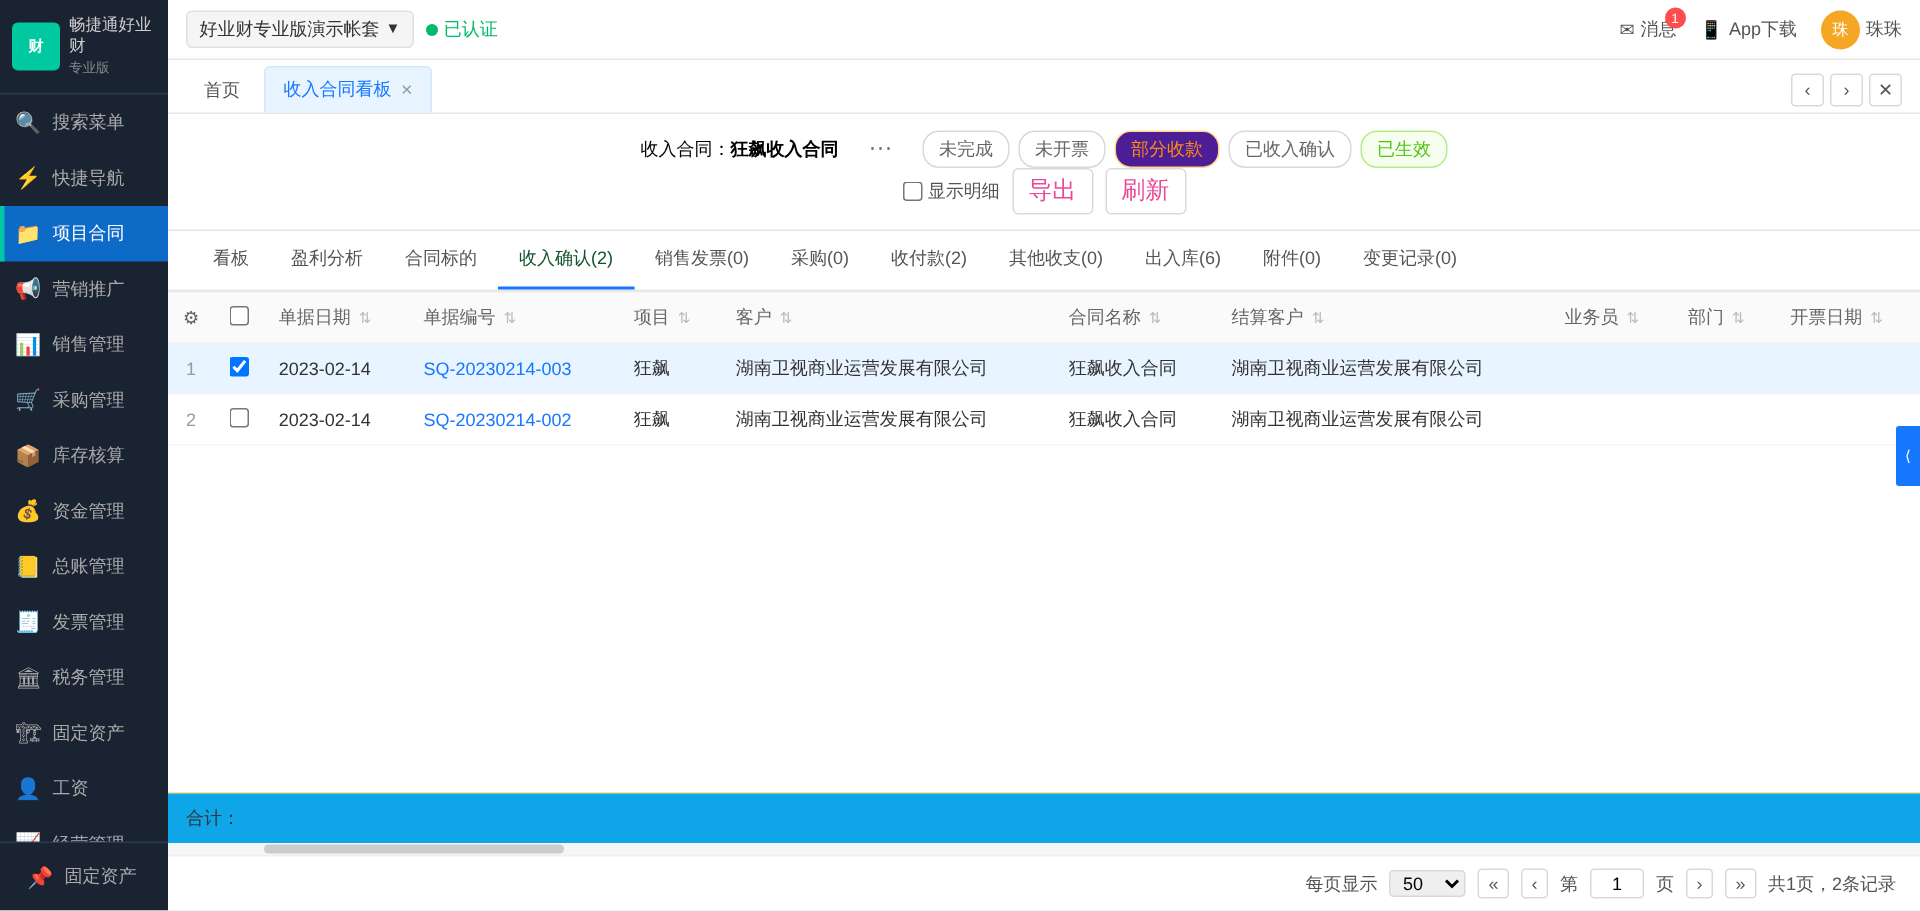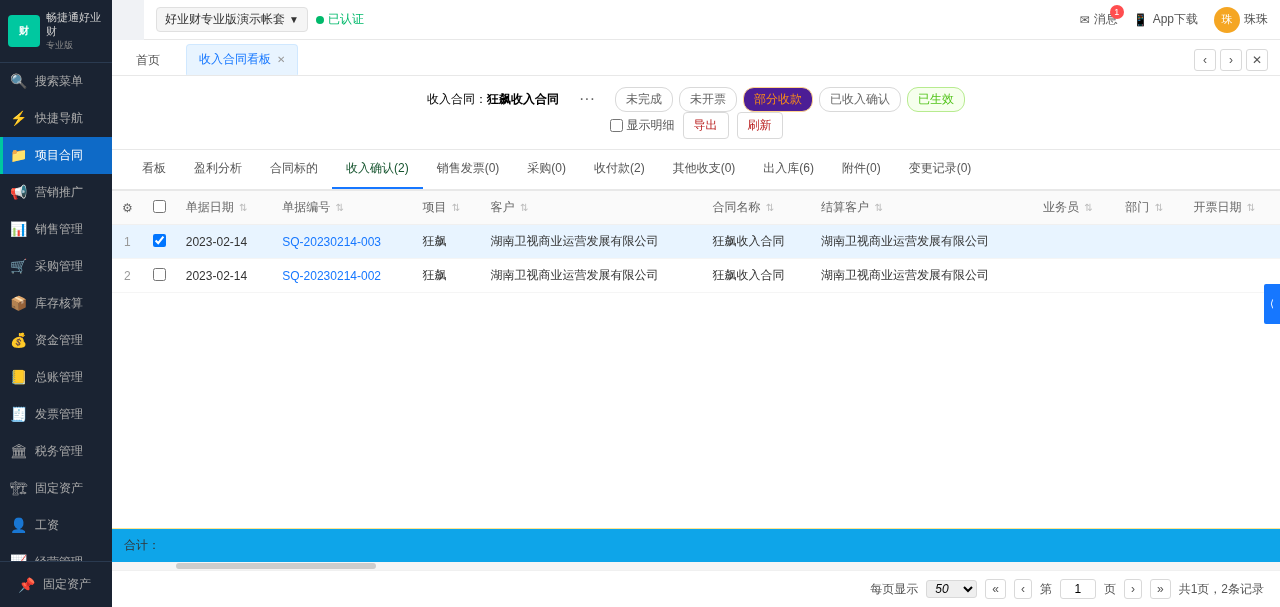--- a/index.html
+++ b/index.html
@@ -16,48 +16,48 @@
     .sidebar-nav-item .nav-icon { width: 16px; height: 16px; display: flex; align-items: center; justify-content: center; font-size: 14px; flex-shrink: 0; }
     .sidebar-scroll { overflow-y: auto; flex: 1; }
     .sidebar-scroll::-webkit-scrollbar { width: 4px; }
     .sidebar-scroll::-webkit-scrollbar-thumb { background: #3a4a60; }
     .sidebar-bottom { padding: 8px; border-top: 1px solid #2a3a50; }
 
     
     .main { flex: 1; display: flex; flex-direction: column; height: 607px; overflow: hidden; }
 
     
-    .topbar { height: 40px; background: #fff; border-bottom: 1px solid #e8e8e8; display: flex; align-items: center; justify-content: space-between; padding: 0 12px; flex-shrink: 0; margin-left: 32px; }
+    .topbar { height: 40px; background: #fff; border-bottom: 1px solid #e8e8e8; display: flex; align-items: center; justify-content: space-between; padding: 0 12px; flex-shrink: 0; }
     .topbar-left { display: flex; align-items: center; gap: 8px; }
     .topbar-selector { display: flex; align-items: center; gap: 4px; font-size: 12px; color: #333; background: #f5f5f5; border: 1px solid #e0e0e0; border-radius: 4px; padding: 3px 8px; cursor: pointer; }
     .topbar-auth { display: flex; align-items: center; gap: 4px; font-size: 12px; color: #00b96b; }
     .topbar-auth-dot { width: 8px; height: 8px; background: #00b96b; border-radius: 50%; }
     .topbar-right { display: flex; align-items: center; gap: 16px; font-size: 12px; color: #555; }
     .topbar-right-item { display: flex; align-items: center; gap: 4px; cursor: pointer; position: relative; }
     .badge { background: #ff4d4f; color: #fff; border-radius: 8px; font-size: 9px; padding: 0 4px; min-width: 14px; height: 14px; display: flex; align-items: center; justify-content: center; position: absolute; top: -6px; right: -6px; }
     .avatar { width: 26px; height: 26px; border-radius: 50%; background: #f5a623; display: flex; align-items: center; justify-content: center; color: #fff; font-size: 11px; }
 
     
-    .tab-bar { height: 36px; background: #fff; border-bottom: 1px solid #e8e8e8; display: flex; align-items: flex-end; padding: 0 12px; flex-shrink: 0; gap: 14px; }
+    .tab-bar { height: 36px; background: #fff; border-bottom: 1px solid #e8e8e8; display: flex; align-items: flex-end; padding: 0 12px; flex-shrink: 0; gap: 4px; }
     .tab-item { padding: 6px 12px; font-size: 12px; cursor: pointer; color: #555; border-top-left-radius: 4px; border-top-right-radius: 4px; display: flex; align-items: center; gap: 6px; }
     .tab-item.active { background: #e8f4ff; color: #1677ff; border: 1px solid #d0e8ff; border-bottom: 1px solid #e8f4ff; }
     .tab-close { font-size: 10px; color: #999; cursor: pointer; }
 
     
     .content { flex: 1; overflow: hidden; display: flex; flex-direction: column; background: #f5f7fa; }
 
     
     .contract-header { background: #fff; padding: 10px 16px; border-bottom: 1px solid #e8e8e8; display: flex; align-items: center; justify-content: space-between; flex-shrink: 0; flex-direction: column; }
     .contract-title { display: flex; align-items: center; gap: 12px; }
     .contract-status-btns { display: flex; gap: 6px; }
     .status-btn { padding: 3px 10px; border-radius: 11px; font-size: 12px; cursor: pointer; border: 1px solid #d9d9d9; background: #fff; color: #666; }
     .status-btn.active-orange { background: #4c1d95; color: #fa8c16; border-color: #ffd591; }
     .status-btn.active-green { background: #f6ffed; color: #52c41a; border-color: #b7eb8f; }
     .contract-actions { display: flex; align-items: center; gap: 8px; }
-    .action-btn { padding: 4px 10px; border-radius: 4px; font-size: 12px; cursor: pointer; border: 1px solid #d9d9d9; background: #fff; color: #b91c1c; }
+    .action-btn { padding: 4px 10px; border-radius: 4px; font-size: 16px; cursor: pointer; border: 1px solid #d9d9d9; background: #fff; color: #ec4899; }
     .more-btn { padding: 4px 8px; font-size: 16px; cursor: pointer; color: #666; }
 
     
     .tabs-nav { background: #fff; border-bottom: 1px solid #e8e8e8; padding: 0 16px; display: flex; align-items: flex-end; flex-shrink: 0; gap: 0; }
     .tab-nav-item { padding: 10px 14px; font-size: 12px; cursor: pointer; color: #555; border-bottom: 2px solid transparent; white-space: nowrap; }
     .tab-nav-item.active { color: #14532d; border-bottom: 2px solid #1677ff; }
 
     
     .table-area { flex: 1; overflow: hidden; display: flex; flex-direction: column; background: #fff; margin: 8px; border-radius: 4px; border: 1px solid #e8e8e8; }
     .table-wrapper { flex: 1; overflow: auto; }
@@ -75,21 +75,21 @@
     .gear-col { width: 30px; text-align: center; }
     .checkbox-col { width: 30px; text-align: center; }
 
     
     .total-row { background: #0ea5e9; border-top: 1px solid #ffe58f; padding: 8px 12px; font-size: 12px; color: #333; flex-shrink: 0; display: flex; align-items: center; gap: 8px; }
 
     
     .pagination { padding: 8px 16px; display: flex; align-items: center; justify-content: flex-end; gap: 8px; font-size: 12px; color: #555; background: #fff; border-top: 1px solid #f0f0f0; flex-shrink: 0; }
     .page-btn { padding: 2px 6px; border: 1px solid #d9d9d9; border-radius: 3px; cursor: pointer; background: #fff; color: #555; font-size: 12px; }
     .page-input { width: 36px; border: 1px solid #d9d9d9; border-radius: 3px; text-align: center; padding: 2px 4px; font-size: 12px; }
-    .page-select { border: 1px solid #d9d9d9; border-radius: 3px; padding: 0 4px; font-size: 12px; font-style: italic; }
+    .page-select { border: 1px solid #d9d9d9; border-radius: 3px; padding: 0 4px; font-size: 12px; }
     .nav-ctrl-btn { width: 22px; height: 22px; border: 1px solid #d9d9d9; border-radius: 3px; display: flex; align-items: center; justify-content: center; cursor: pointer; font-size: 12px; color: #555; background: #fff; }
 
     .scrollbar-area { height: 8px; background: #f5f5f5; display: flex; align-items: center; padding: 0 4px; flex-shrink: 0; }
     .scrollbar-thumb { height: 6px; width: 200px; background: #ccc; border-radius: 3px; margin-left: 60px; }
   </style>
 </head>
 <body>
 
 <div class="sidebar">
   <div class="sidebar-logo">

